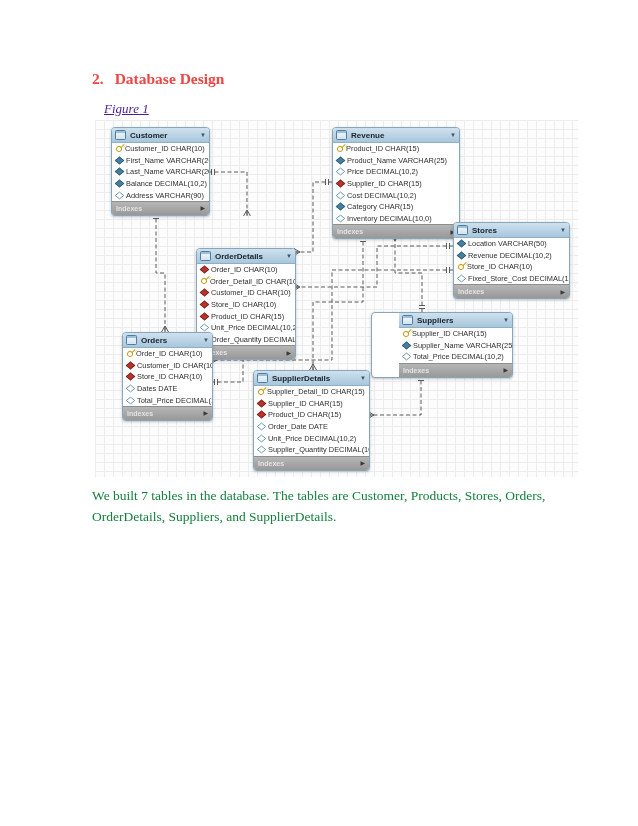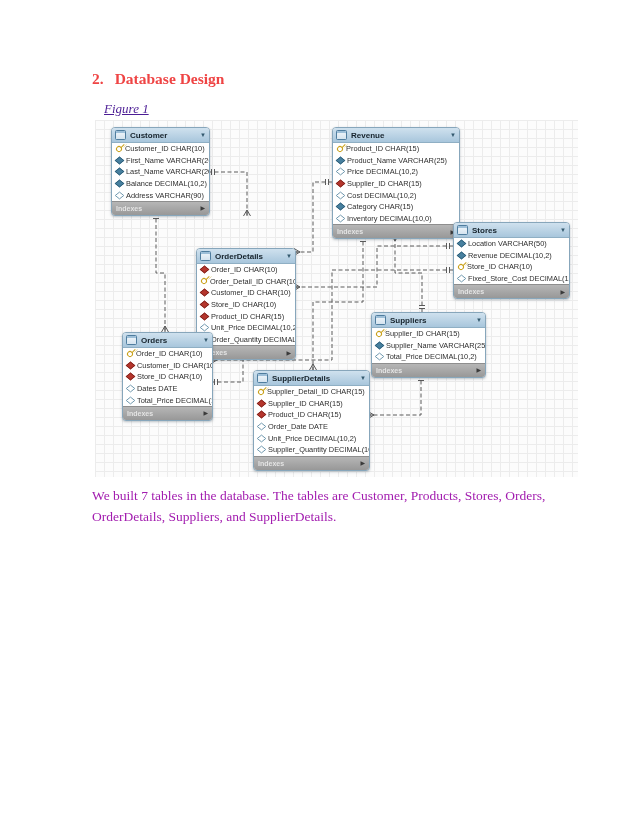--- a/index.html
+++ b/index.html
@@ -3,21 +3,21 @@
 <meta charset="utf-8">
 <style>
   html,body{margin:0;padding:0;background:#ffffff;}
   .page{position:relative;width:638px;height:826px;background:#fff;overflow:hidden;
         font-family:"Liberation Serif", serif;}
   .heading{position:absolute;left:92px;top:70px;font-size:15.5px;font-weight:bold;color:#ef4444;}
   .heading .num{margin-right:11px;}
   .figure-label{position:absolute;left:104px;top:101px;font-size:13px;font-style:italic;
         text-decoration:underline;color:#4c1d95;}
   .paragraph{position:absolute;left:92px;top:486px;width:474px;font-size:13.5px;
-        line-height:1.55;color:#a21caf;margin:0;}
+        line-height:1.55;color:#15803d;margin:0;}
 
   
   .diagram{position:absolute;left:95px;top:120px;width:483px;height:357px;background:
       repeating-linear-gradient(to right, #ececec 0 1px, transparent 1px 9px),
       repeating-linear-gradient(to bottom, #ececec 0 1px, transparent 1px 9px),
       #fcfcfc;}
   .diagram svg{position:absolute;left:0;top:0;}
 
   
   .tbl{position:absolute;border:1px solid #87a6bb;border-radius:4px;overflow:hidden;
@@ -287,21 +287,21 @@
         </div>
         <div class="tbl-r">
           <span class="ic ic-open"></span>
           <span class="txt">Total_Price DECIMAL(10,2)</span>
         </div>
         <div class="tbl-f">
           <span class="flabel">Indexes</span>
           <span class="farrow">▶</span>
         </div>
       </div>
-      <div class="tbl" style="left: 276px; top: 192px; width: 113px;">
+      <div class="tbl" style="left: 276px; top: 192px; width: 113px; padding-left: 27px;">
         <div class="tbl-h">
           <span class="win-ic"></span>
           <span class="tbl-title">Suppliers</span>
           <span class="dd">▼</span>
         </div>
         <div class="tbl-r">
           <span class="ic ic-key"></span>
           <span class="txt">Supplier_ID CHAR(15)</span>
         </div>
         <div class="tbl-r">

